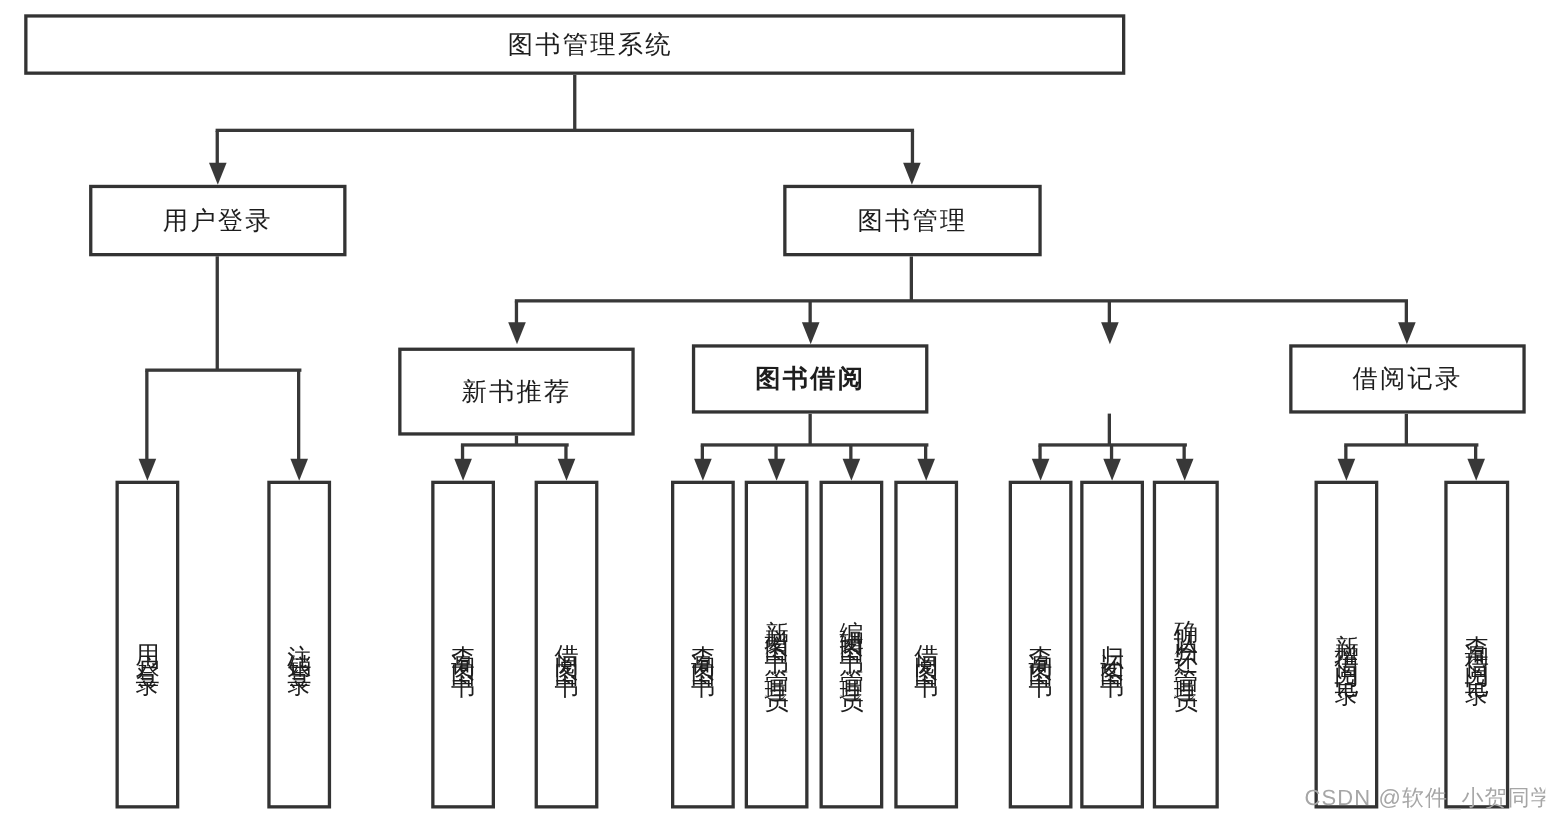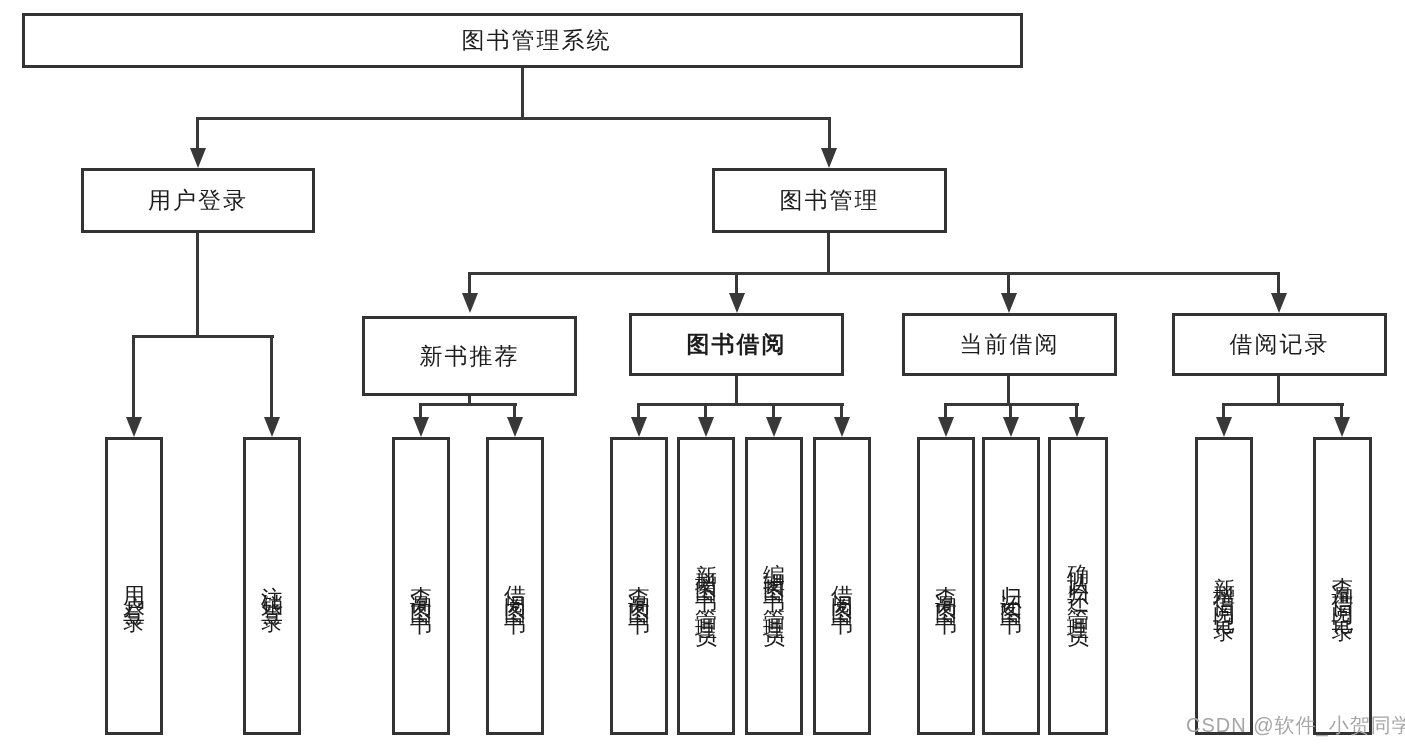--- a/index.html
+++ b/index.html
@@ -40,23 +40,20 @@
   </div>
   <div class="box" style="left:712px;top:168px;width:235px;height:65px;">
     <span class="hlabel">图书管理</span>
   </div>
 
   <div class="box" style="left:362px;top:300px;width:215px;height:80px;margin-top:16px;">
     <span class="hlabel">新书推荐</span>
   </div>
   <div class="box" style="left:629px;top:313px;width:215px;height:63px;font-weight:bold;">
     <span class="hlabel">图书借阅</span>
-  </div>
-  <div class="box" style="left:902px;top:313px;width:215px;height:63px;">
-    <span class="hlabel">当前借阅</span>
   </div>
   <div class="box" style="left:1172px;top:313px;width:215px;height:63px;">
     <span class="hlabel">借阅记录</span>
   </div>
 
   <div class="box vbox" style="left:105px;top:437px;width:58px;height:298px;">
     <span>用户登录</span>
   </div>
   <div class="box vbox" style="left:243px;top:437px;width:58px;height:298px;">
     <span>注销登录</span>

